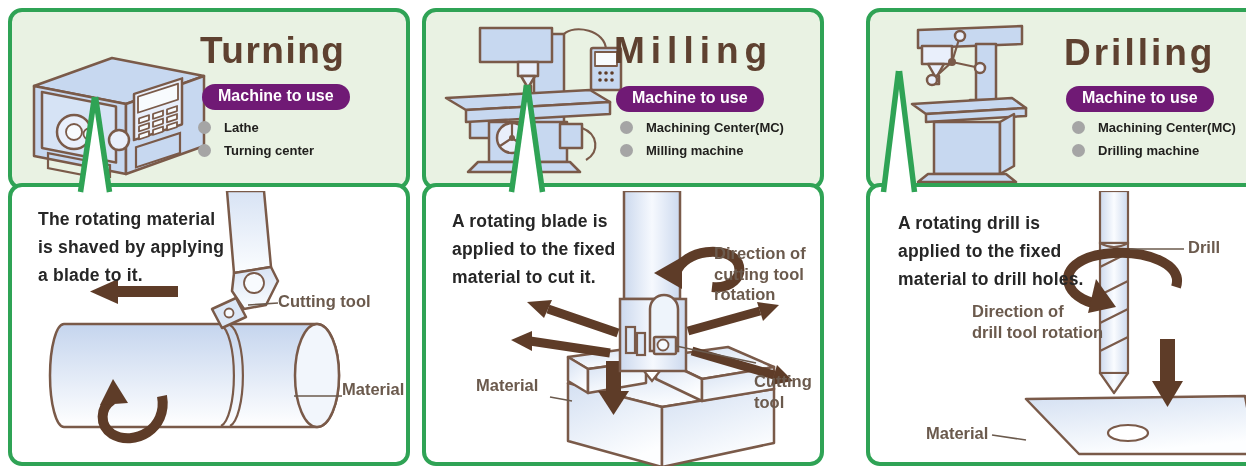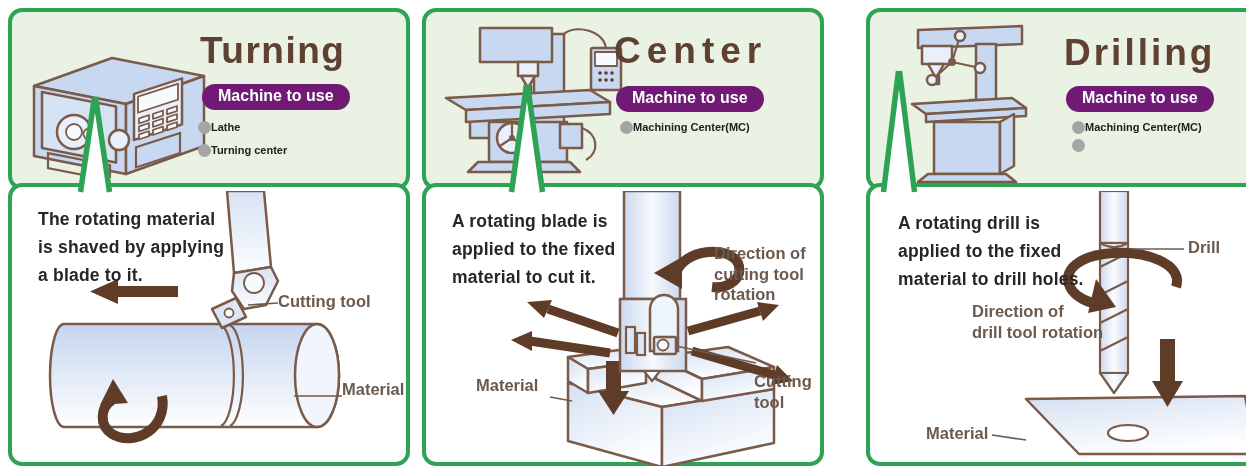--- a/index.html
+++ b/index.html
@@ -20,21 +20,21 @@
   .badge{position:absolute;background:#701a75;color:#ffffff;font-size:16px;font-weight:700;
          padding:3px 16px 5px;border-radius:14px;white-space:nowrap;}
   .badgeA{left:190px;top:72px;}
   .badgeB{left:190px;top:74px;}
   .badgeC{left:196px;top:74px;}
 
   .mlist{position:absolute;}
   .mlistA{left:186px;top:104px;}
   .mlistB{left:194px;top:104px;}
   .mlistC{left:202px;top:104px;}
-  .mitem{display:flex;align-items:center;gap:0;font-size:11px;font-weight:700;
+  .mitem{display:flex;align-items:center;gap:13px;font-size:13px;font-weight:700;
          color:#21201e;line-height:23px;white-space:nowrap;}
   .dot{width:13px;height:13px;border-radius:50%;background:#a5a5a5;flex:0 0 13px;}
 
   .machine{position:absolute;}
   .mA{left:14px;top:34px;}
   .mB{left:14px;top:8px;}
   .mC{left:14px;top:4px;}
 
   .desc{position:absolute;font-size:17.5px;font-weight:600;color:#262626;line-height:1.6;
         white-space:pre-line;letter-spacing:.2px;}
@@ -183,26 +183,30 @@
       <path class="ol" d="M6,78 L150,70 L170,82 L26,90 Z"></path>
       <path class="ol" d="M26,90 L170,82 L170,94 L26,102 Z"></path>
       <rect class="ol" x="49" y="102" width="78" height="40"></rect>
       <rect class="ol" x="120" y="104" width="22" height="24"></rect>
       <path class="ln" d="M142,108 C158,114 160,132 146,140"></path>
       <circle class="ol2" cx="72" cy="118" r="15"></circle>
       <circle cx="72" cy="118" r="3" fill="#7a5a49"></circle>
       <path class="ln" d="M72,118 L72,104 M72,118 L60,126 M72,118 L84,126"></path>
       <path class="ol" d="M38,142 L130,142 L140,152 L28,152 Z"></path>
     </svg>
-    <div class="title titleB">Center</div>
+    <div class="title titleB">Milling</div>
     <div class="badge badgeB">Machine to use</div>
     <div class="mlist mlistB">
       <div class="mitem">
           <span class="dot"></span>
           <span>Machining Center(MC)</span>
+        </div>
+      <div class="mitem">
+          <span class="dot"></span>
+          <span>Milling machine</span>
         </div>
     </div>
   </div>
 
   <div class="card bot-card pB">
     <svg class="diagram" width="394" height="275" viewBox="0 0 394 275">
       <defs>
         <linearGradient id="gB1" x1="0" y1="0" x2="1" y2="0">
           <stop offset="0" stop-color="#ccd9ee"></stop>
             <stop offset="0.5" stop-color="#f6f9fe"></stop>
@@ -291,20 +295,21 @@
     </svg>
     <div class="title titleC">Drilling</div>
     <div class="badge badgeC">Machine to use</div>
     <div class="mlist mlistC">
       <div class="mitem">
           <span class="dot"></span>
           <span>Machining Center(MC)</span>
         </div>
       <div class="mitem">
           <span class="dot"></span>
+          <span>Drilling machine</span>
         </div>
     </div>
   </div>
 
   <div class="card bot-card pC">
     <svg class="diagram" width="394" height="275" viewBox="0 0 394 275">
       <defs>
         <linearGradient id="gC1" x1="0" y1="0" x2="1" y2="0">
           <stop offset="0" stop-color="#cdd9ed"></stop>
             <stop offset="0.5" stop-color="#fafcff"></stop>

